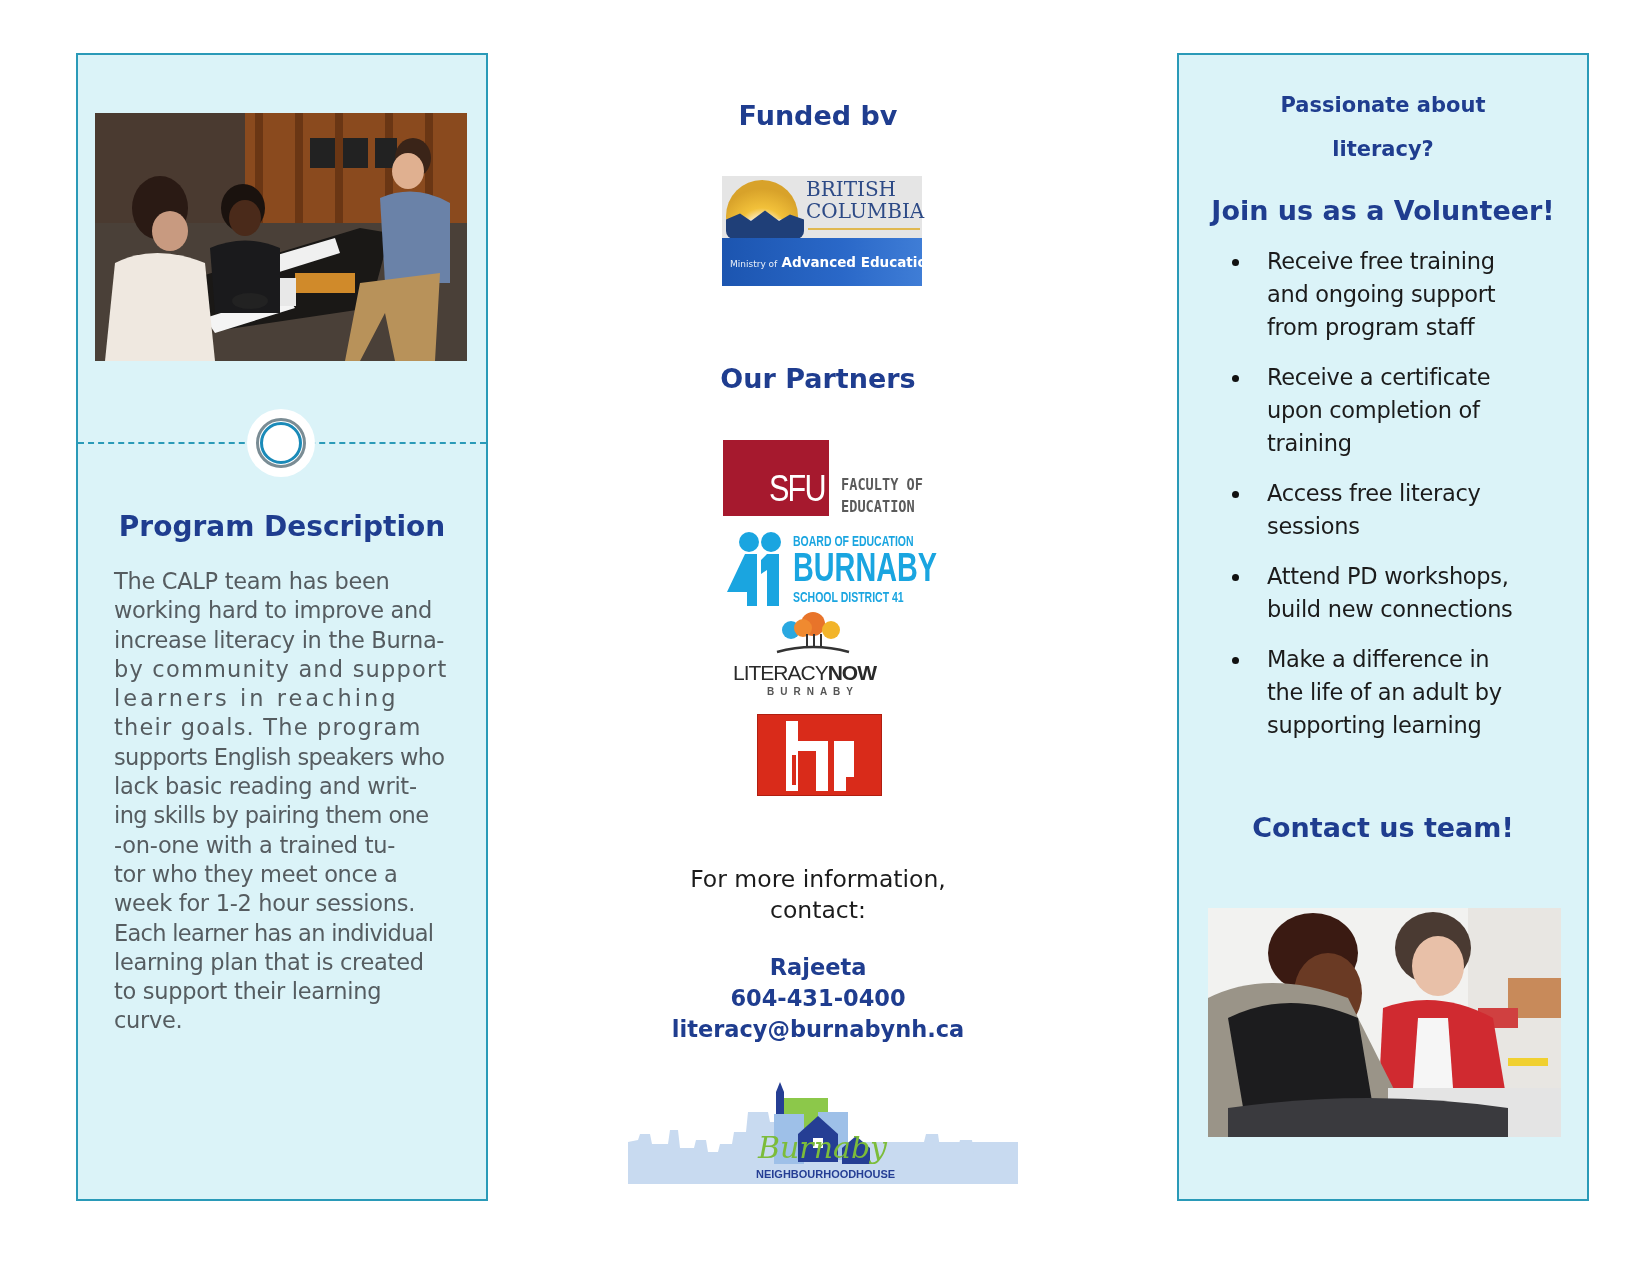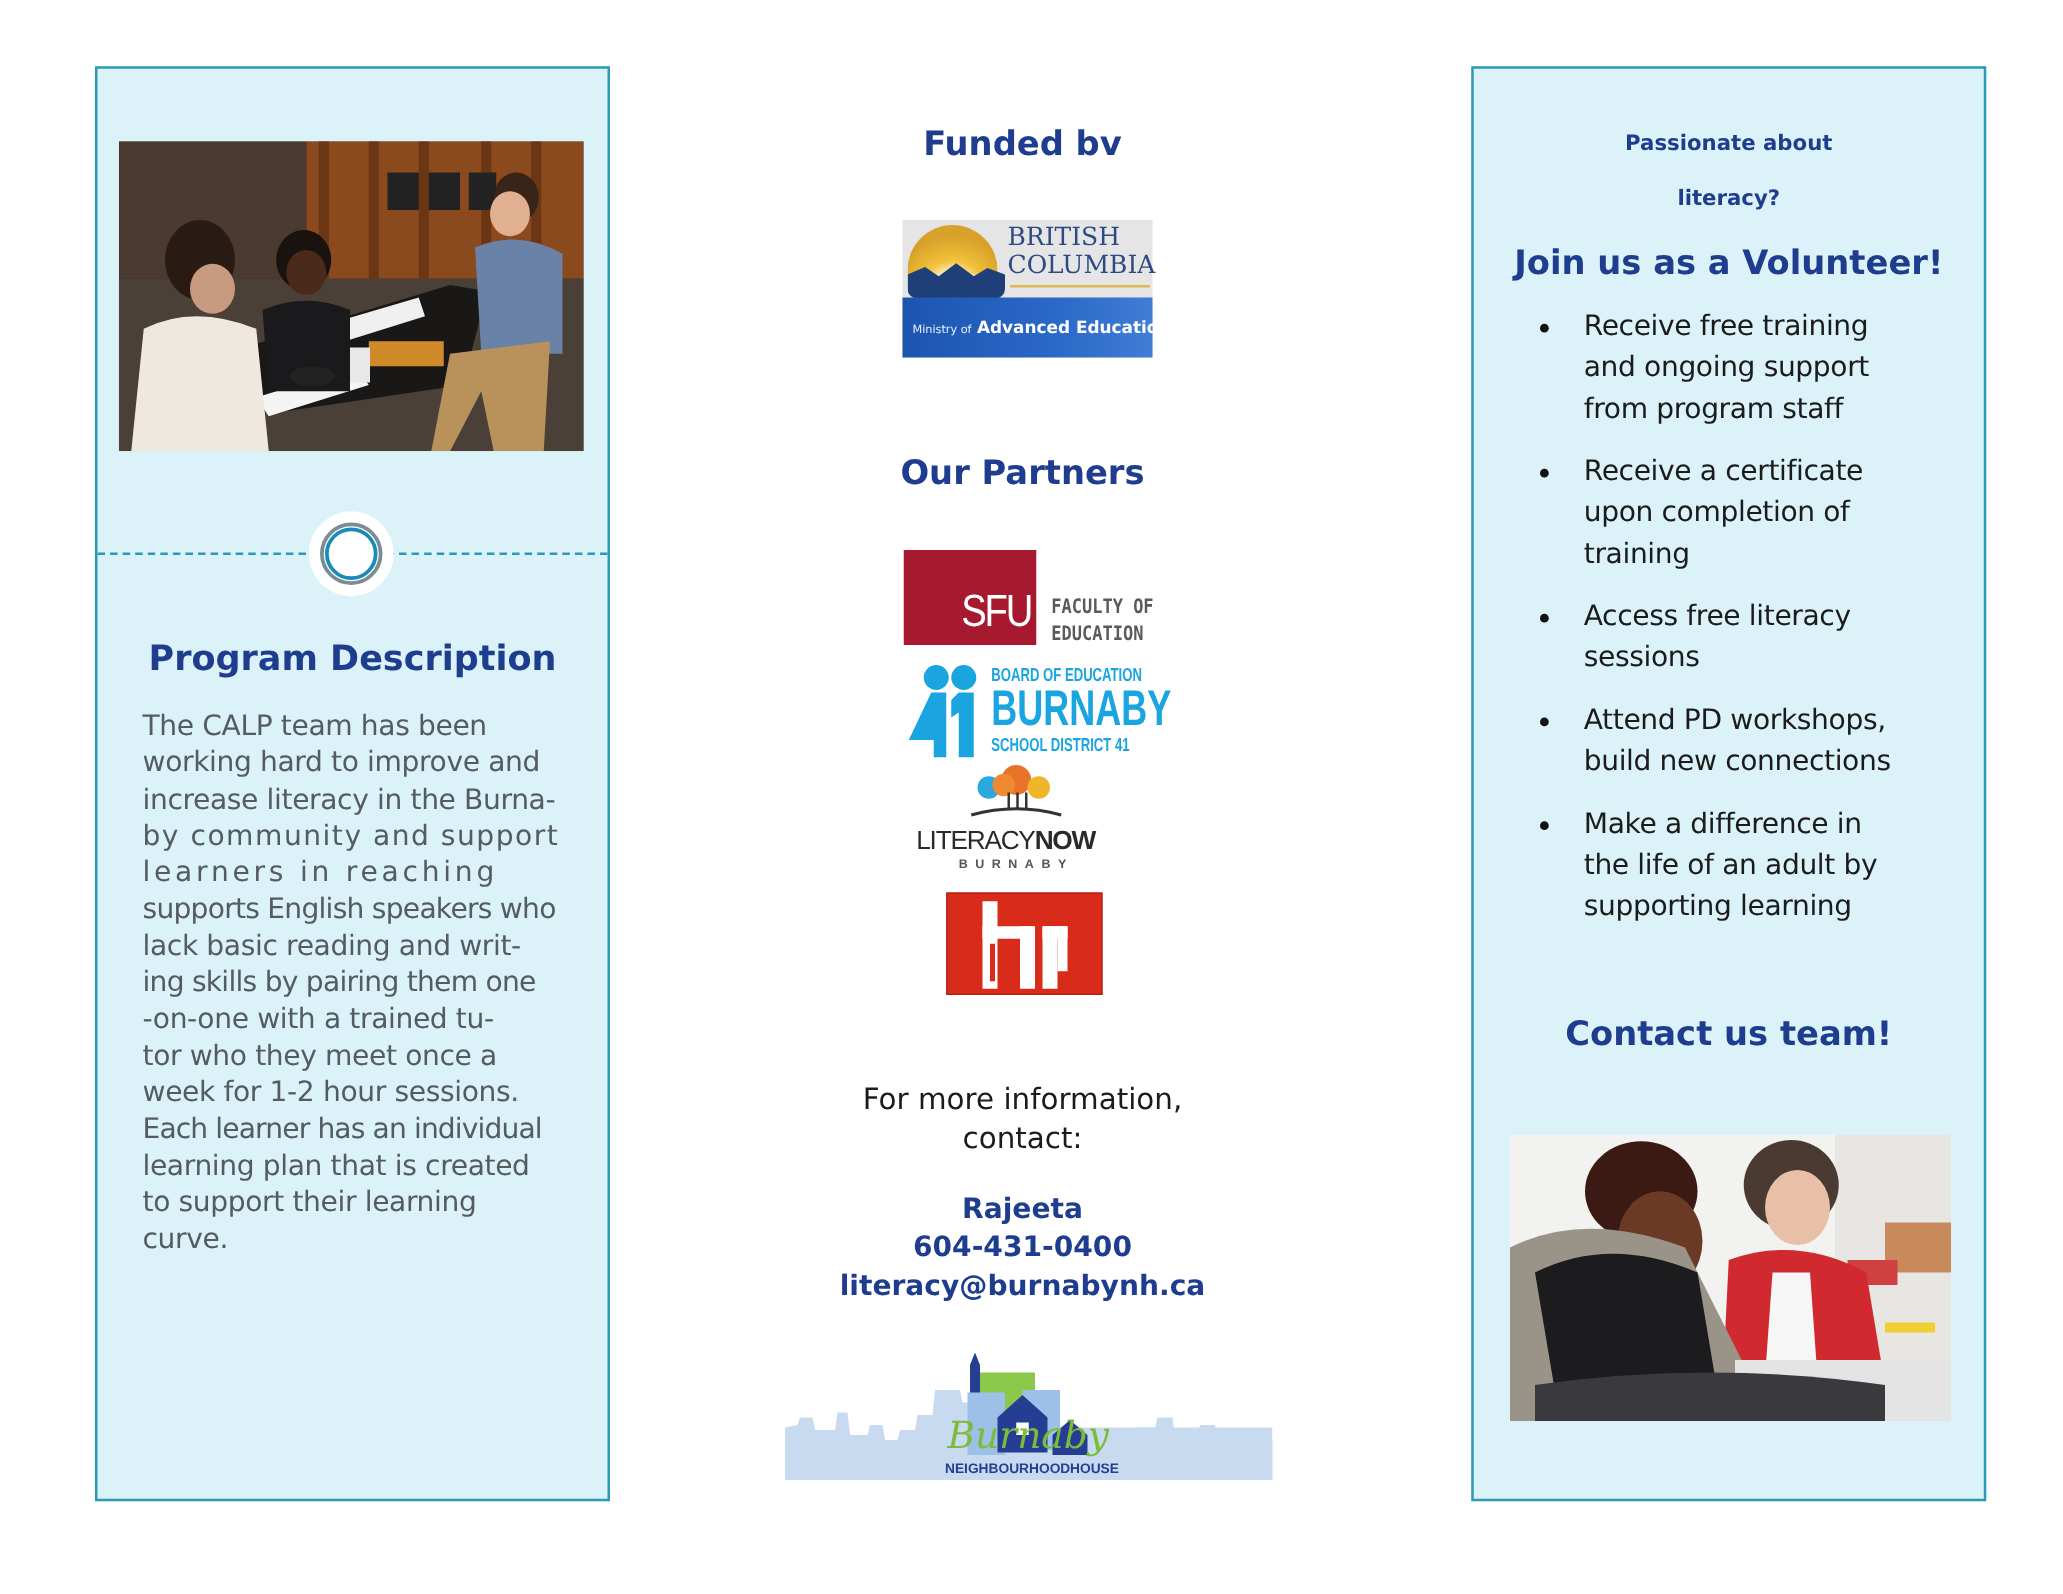--- a/index.html
+++ b/index.html
@@ -167,21 +167,21 @@
     font-family: "DejaVu Sans", sans-serif;
   }
   #contact-block {
     top: 952px; font-size: 22.5px; line-height: 31px;
   }
   #contact-block .line { display: block; }
 
   #bnh-logo { left: 628px; top: 1082px; width: 390px; height: 102px; }
 
   
-  #passionate-title { position: absolute; left: 0; right: 0; top: 38px; font-size: 17px; line-height: 44px; }
+  #passionate-title { position: absolute; left: 0; right: 0; top: 28px; font-size: 21px; line-height: 44px; }
   #volunteer-title { position: absolute; left: 0; right: 0; top: 140px; font-size: 27px; }
   #benefits {
     position: absolute; left: 53px; top: 190px; width: 350px;
     list-style: none;
   }
   #benefits li {
     position: relative;
     padding-left: 35px;
     font-size: 22.5px;
     line-height: 33px;
@@ -242,20 +242,21 @@
   </div>
 
   <div id="program-title" class="heading">Program Description</div>
 
   <div id="program-body">
     <span class="line">The CALP team has been</span>
     <span class="line">working hard to improve and</span>
     <span class="line">increase literacy in the Burna-</span>
     <span class="line spaced" style="letter-spacing:1.2px">by community and support</span>
     <span class="line spaced">learners in reaching</span>
+    <span class="line" style="letter-spacing:1.2px">their goals. The program</span>
     <span class="line" style="letter-spacing:-0.6px">supports English speakers who</span>
     <span class="line">lack basic  reading and writ-</span>
     <span class="line" style="letter-spacing:-0.6px">ing skills by pairing them one</span>
     <span class="line">-on-one  with a trained tu-</span>
     <span class="line">tor who they meet once a</span>
     <span class="line">week for 1-2 hour sessions.</span>
     <span class="line" style="letter-spacing:-0.7px">Each learner has an individual</span>
     <span class="line">learning plan that is created</span>
     <span class="line">to  support their  learning</span>
     <span class="line">curve.</span>

